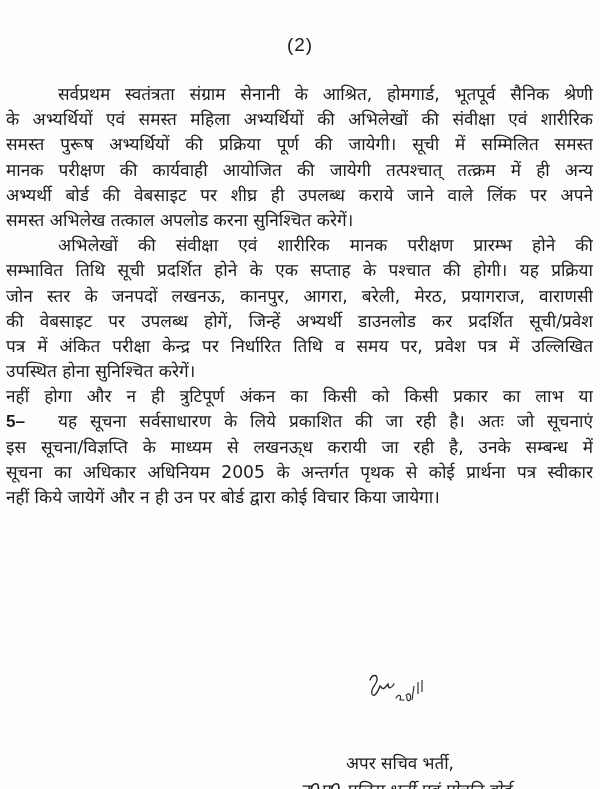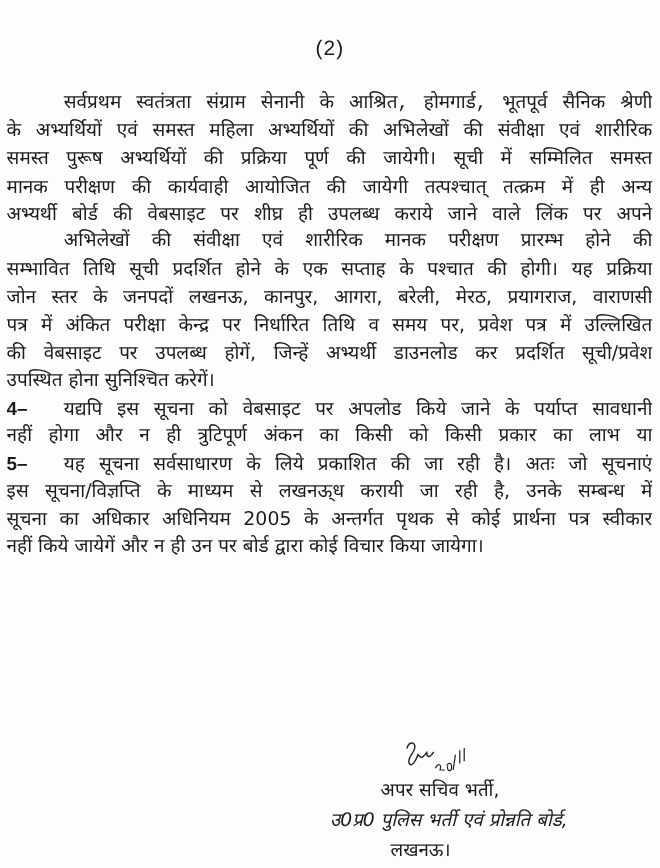--- a/index.html
+++ b/index.html
@@ -45,21 +45,20 @@
       white-space: nowrap;
       text-align: justify;
       text-align-last: justify;
       overflow: hidden;
     }
     .line.last {
       text-align-last: left;
     }
     .line.indent {
       padding-left: 52px;
-      font-family: Liberation Mono, monospace;
     }
     .line.item-start .num {
       display: inline-block;
       width: 52px;
       font-family: "Liberation Sans", sans-serif;
       font-weight: bold;
       text-align-last: left;
     }
     .signature-block {
       position: absolute;
@@ -72,53 +71,54 @@
       position: absolute;
       left: 366px;
       top: 0px;
       width: 70px;
       height: 34px;
     }
     .sign-line {
       position: absolute;
       font-size: 17px;
       white-space: nowrap;
+      margin-top: 45px;
     }
     .sign-designation { left: 346px; top: 34px; }
     .sign-org { left: 300px; top: 61px; font-style: italic; }
     .sign-city { left: 355px; top: 88px; }
   </style>
 </head>
 <body>
 
 <div class="page">
 
   <div class="page-number">(2)</div>
 
   <div class="body-text">
 
     <div class="paragraph">
       <div class="line indent">सर्वप्रथम स्वतंत्रता संग्राम सेनानी के आश्रित, होमगार्ड, भूतपूर्व सैनिक श्रेणी</div>
       <div class="line">के अभ्यर्थियों एवं समस्त महिला अभ्यर्थियों की अभिलेखों की संवीक्षा एवं शारीरिक</div>
       <div class="line">समस्त पुरूष अभ्यर्थियों की प्रक्रिया पूर्ण की जायेगी। सूची में सम्मिलित समस्त</div>
       <div class="line">मानक परीक्षण की कार्यवाही आयोजित की जायेगी तत्पश्चात् तत्क्रम में ही अन्य</div>
       <div class="line">अभ्यर्थी बोर्ड की वेबसाइट पर शीघ्र ही उपलब्ध कराये जाने वाले लिंक पर अपने</div>
+      <div class="line last">समस्त अभिलेख तत्काल अपलोड करना सुनिश्चित करेगें।</div>
     </div>
 
     <div class="paragraph">
       <div class="line indent">अभिलेखों की संवीक्षा एवं शारीरिक मानक परीक्षण प्रारम्भ होने की</div>
       <div class="line">सम्भावित तिथि सूची प्रदर्शित होने के एक सप्ताह के पश्चात की होगी। यह प्रक्रिया</div>
       <div class="line">जोन स्तर के जनपदों लखनऊ, कानपुर, आगरा, बरेली, मेरठ, प्रयागराज, वाराणसी</div>
+      <div class="line">की वेबसाइट पर उपलब्ध होगें, जिन्हें अभ्यर्थी डाउनलोड कर प्रदर्शित सूची/प्रवेश</div>
       <div class="line">पत्र में अंकित परीक्षा केन्द्र पर निर्धारित तिथि व समय पर, प्रवेश पत्र में उल्लिखित</div>
-      <div class="line">की वेबसाइट पर उपलब्ध होगें, जिन्हें अभ्यर्थी डाउनलोड कर प्रदर्शित सूची/प्रवेश</div>
       <div class="line last">उपस्थित होना सुनिश्चित करेगें।</div>
     </div>
 
     <div class="paragraph">
-      <div class="line item-start"><span class="num">4–</span><span>यद्यपि इस सूचना को वेबसाइट पर अपलोड किये जाने के पर्याप्त सावधानी</span></div>
       <div class="line">नहीं होगा और न ही त्रुटिपूर्ण अंकन का किसी को किसी प्रकार का लाभ या</div>
     </div>
 
     <div class="paragraph">
       <div class="line item-start"><span class="num">5–</span><span>यह सूचना सर्वसाधारण के लिये प्रकाशित की जा रही है। अतः जो सूचनाएं</span></div>
       <div class="line">इस सूचना/विज्ञप्ति के माध्यम से लखनऊ्ध करायी जा रही है, उनके सम्बन्ध में</div>
       <div class="line">सूचना का अधिकार अधिनियम 2005 के अन्तर्गत पृथक से कोई प्रार्थना पत्र स्वीकार</div>
       <div class="line last">नहीं किये जायेगें और न ही उन पर बोर्ड द्वारा कोई विचार किया जायेगा।</div>
     </div>
   </div>

